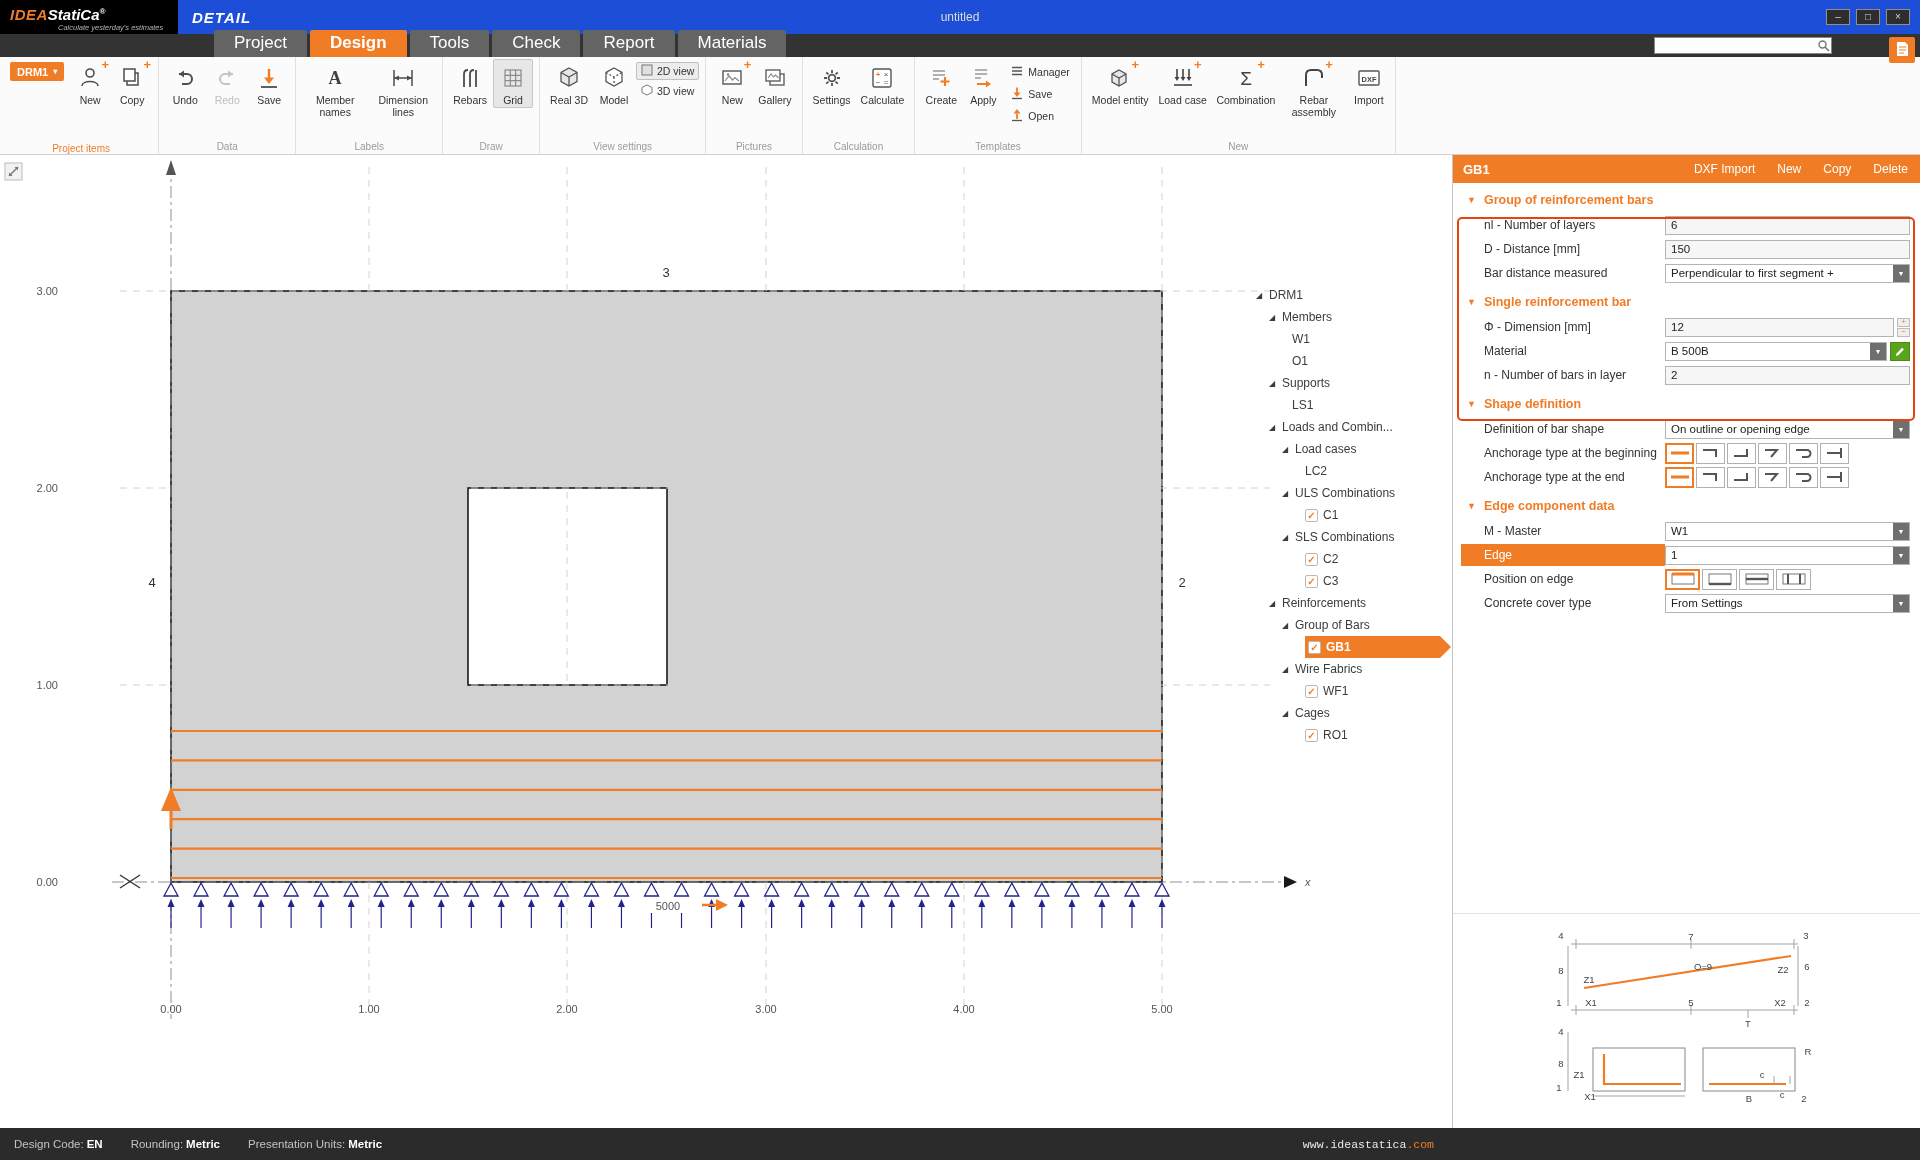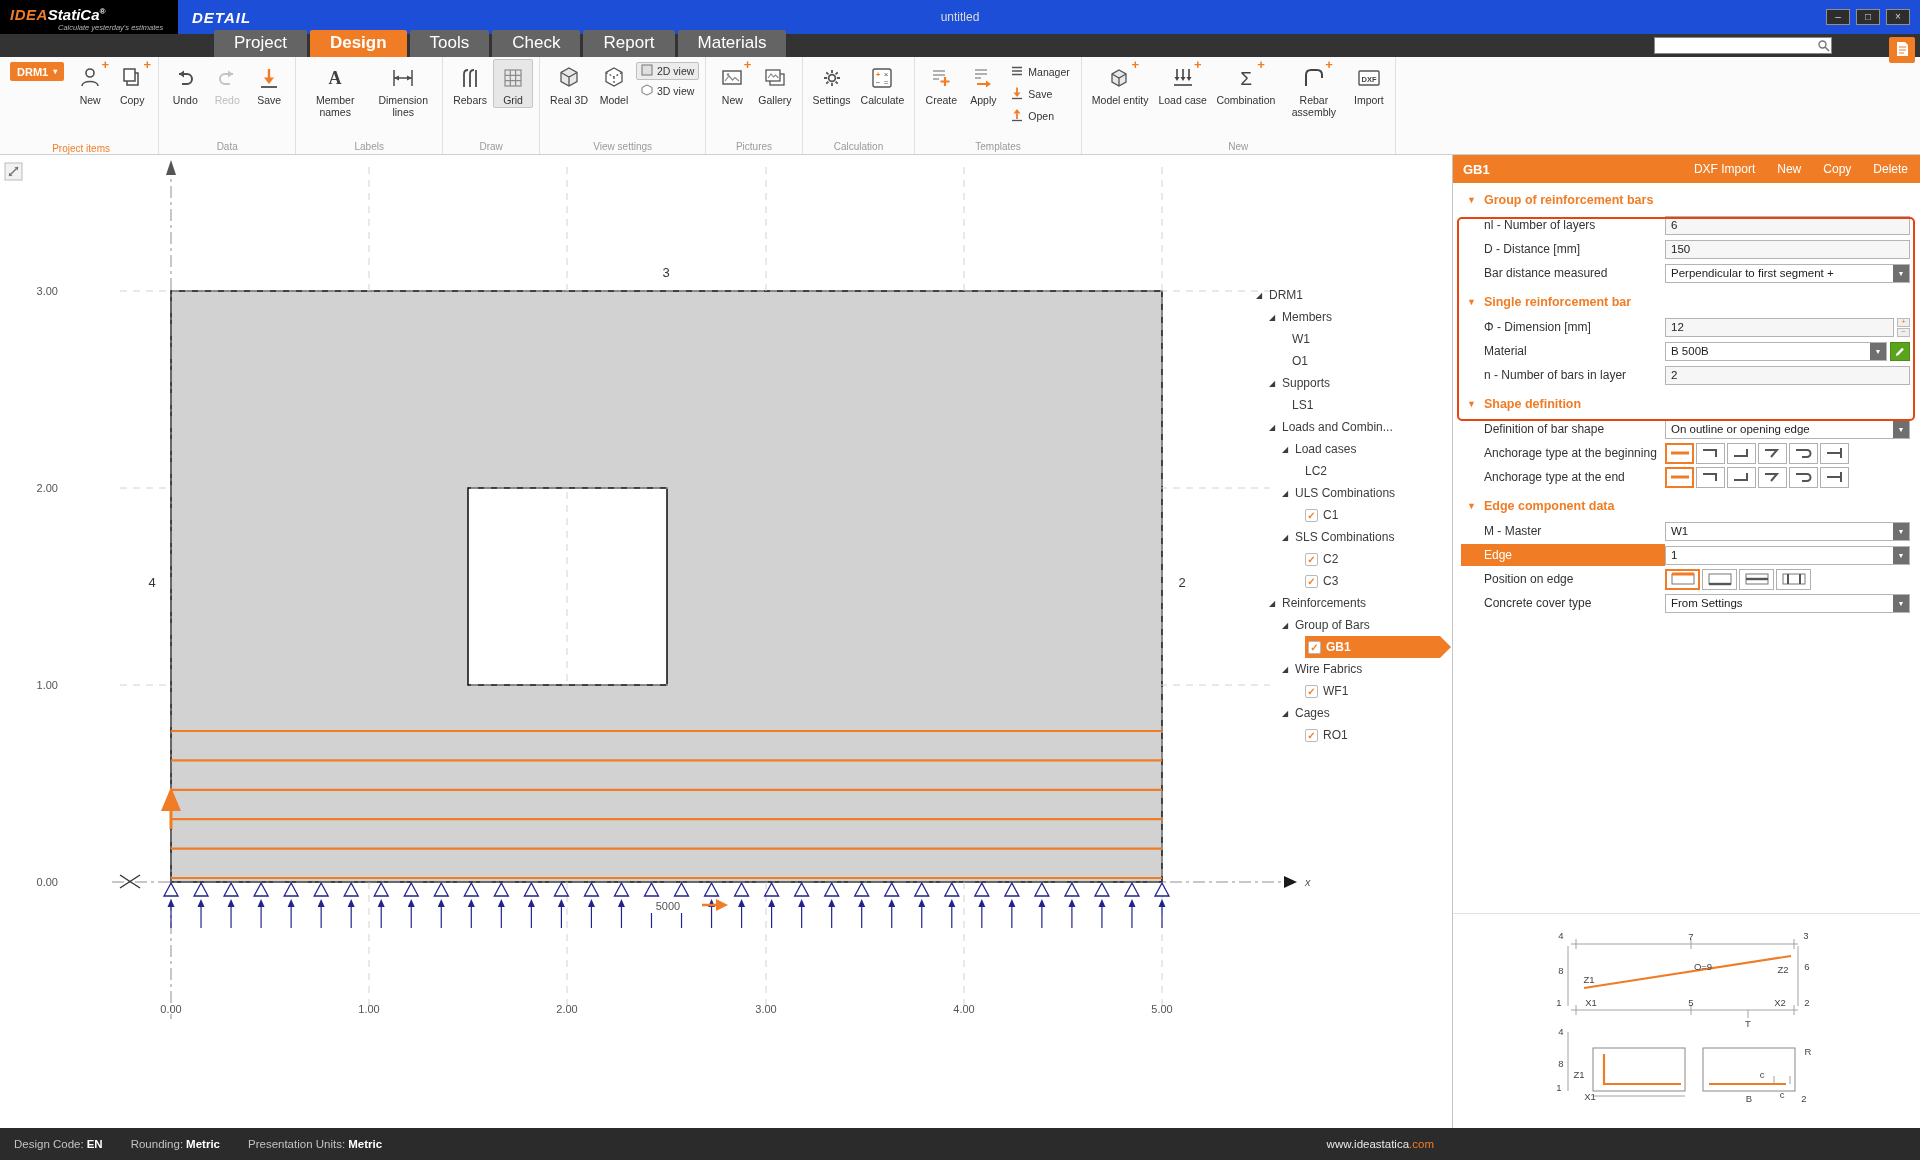--- a/index.html
+++ b/index.html
@@ -97,21 +97,21 @@
   .green-btn{width:20px;height:19px;background:#5aa41c;border:1px solid #4c8c16;display:flex;align-items:center;justify-content:center;padding:0;cursor:pointer;flex:0 0 auto;}
   .sketch{position:absolute;left:0;top:758px;width:468px;height:215px;border-top:1px solid #e2e2e2;background:#fff;}
   .sketch text{font-family:"Liberation Sans",sans-serif;font-size:9.5px;fill:#444;}
   .dimline{stroke:#999;stroke-width:.9;fill:none;}
   .sketch-rect{stroke:#888;stroke-width:1;fill:none;}
   .sketch-bar{stroke:#f07d26;stroke-width:2.2;fill:none;}
 
   
   .statusbar{height:32px;background:#2b2b2b;display:flex;align-items:center;padding:0 14px;gap:28px;font-size:11.5px;color:#c2c2c2;flex:0 0 auto;}
   .sval{color:#fff;font-weight:bold;margin-left:3px;}
-  .website{margin-left:auto;margin-right:472px;color:#e9e9e9;}
+  .website{margin-left:auto;margin-right:472px;color:#e9e9e9;font-family:Liberation Mono, monospace;}
   .website .tld{color:#f07d26;}
 </style>
 </head>
 <body>
 
 <div id="app">
 
   <div class="titlebar">
     <div class="logo-block">
       <div class="logo-line"><span class="logo-idea">IDEA</span><span class="logo-statica">StatiCa</span><span class="logo-reg">®</span></div>

